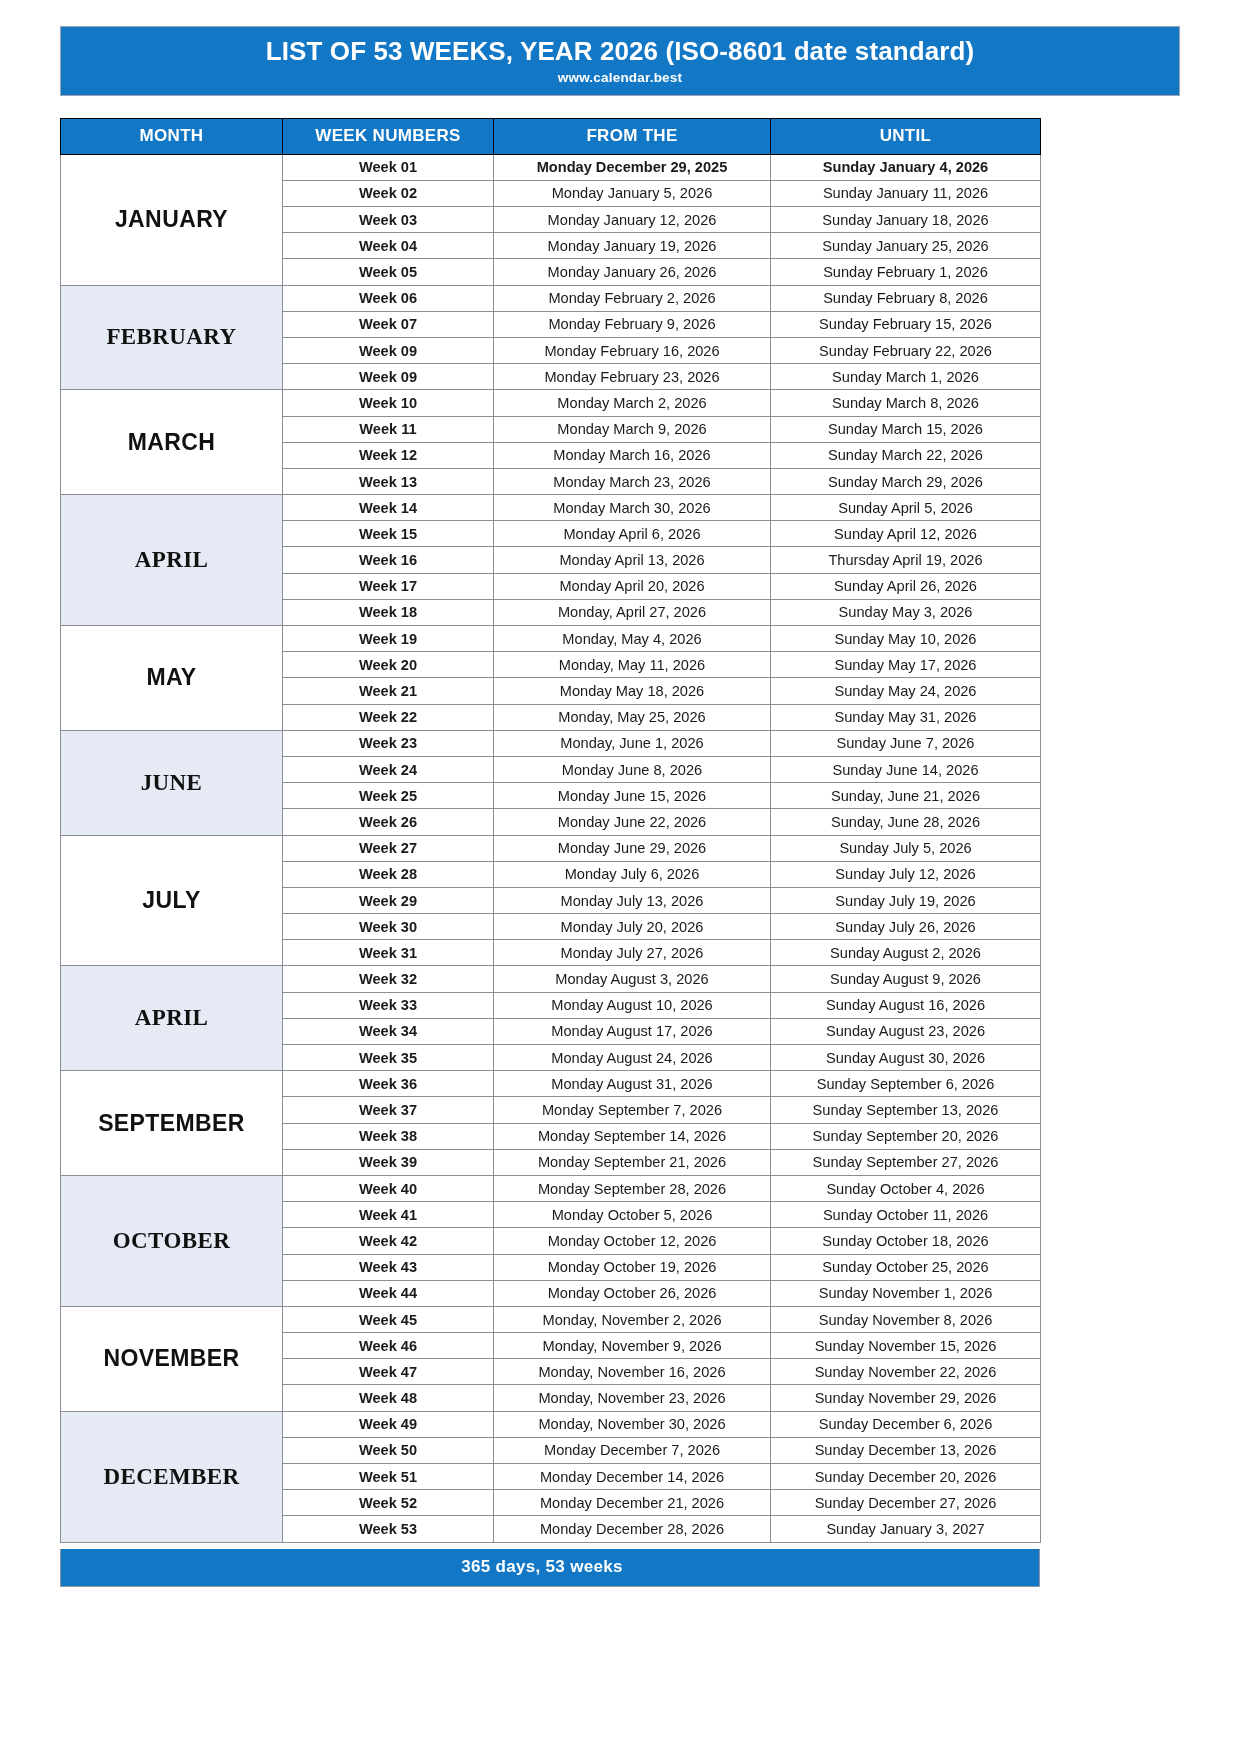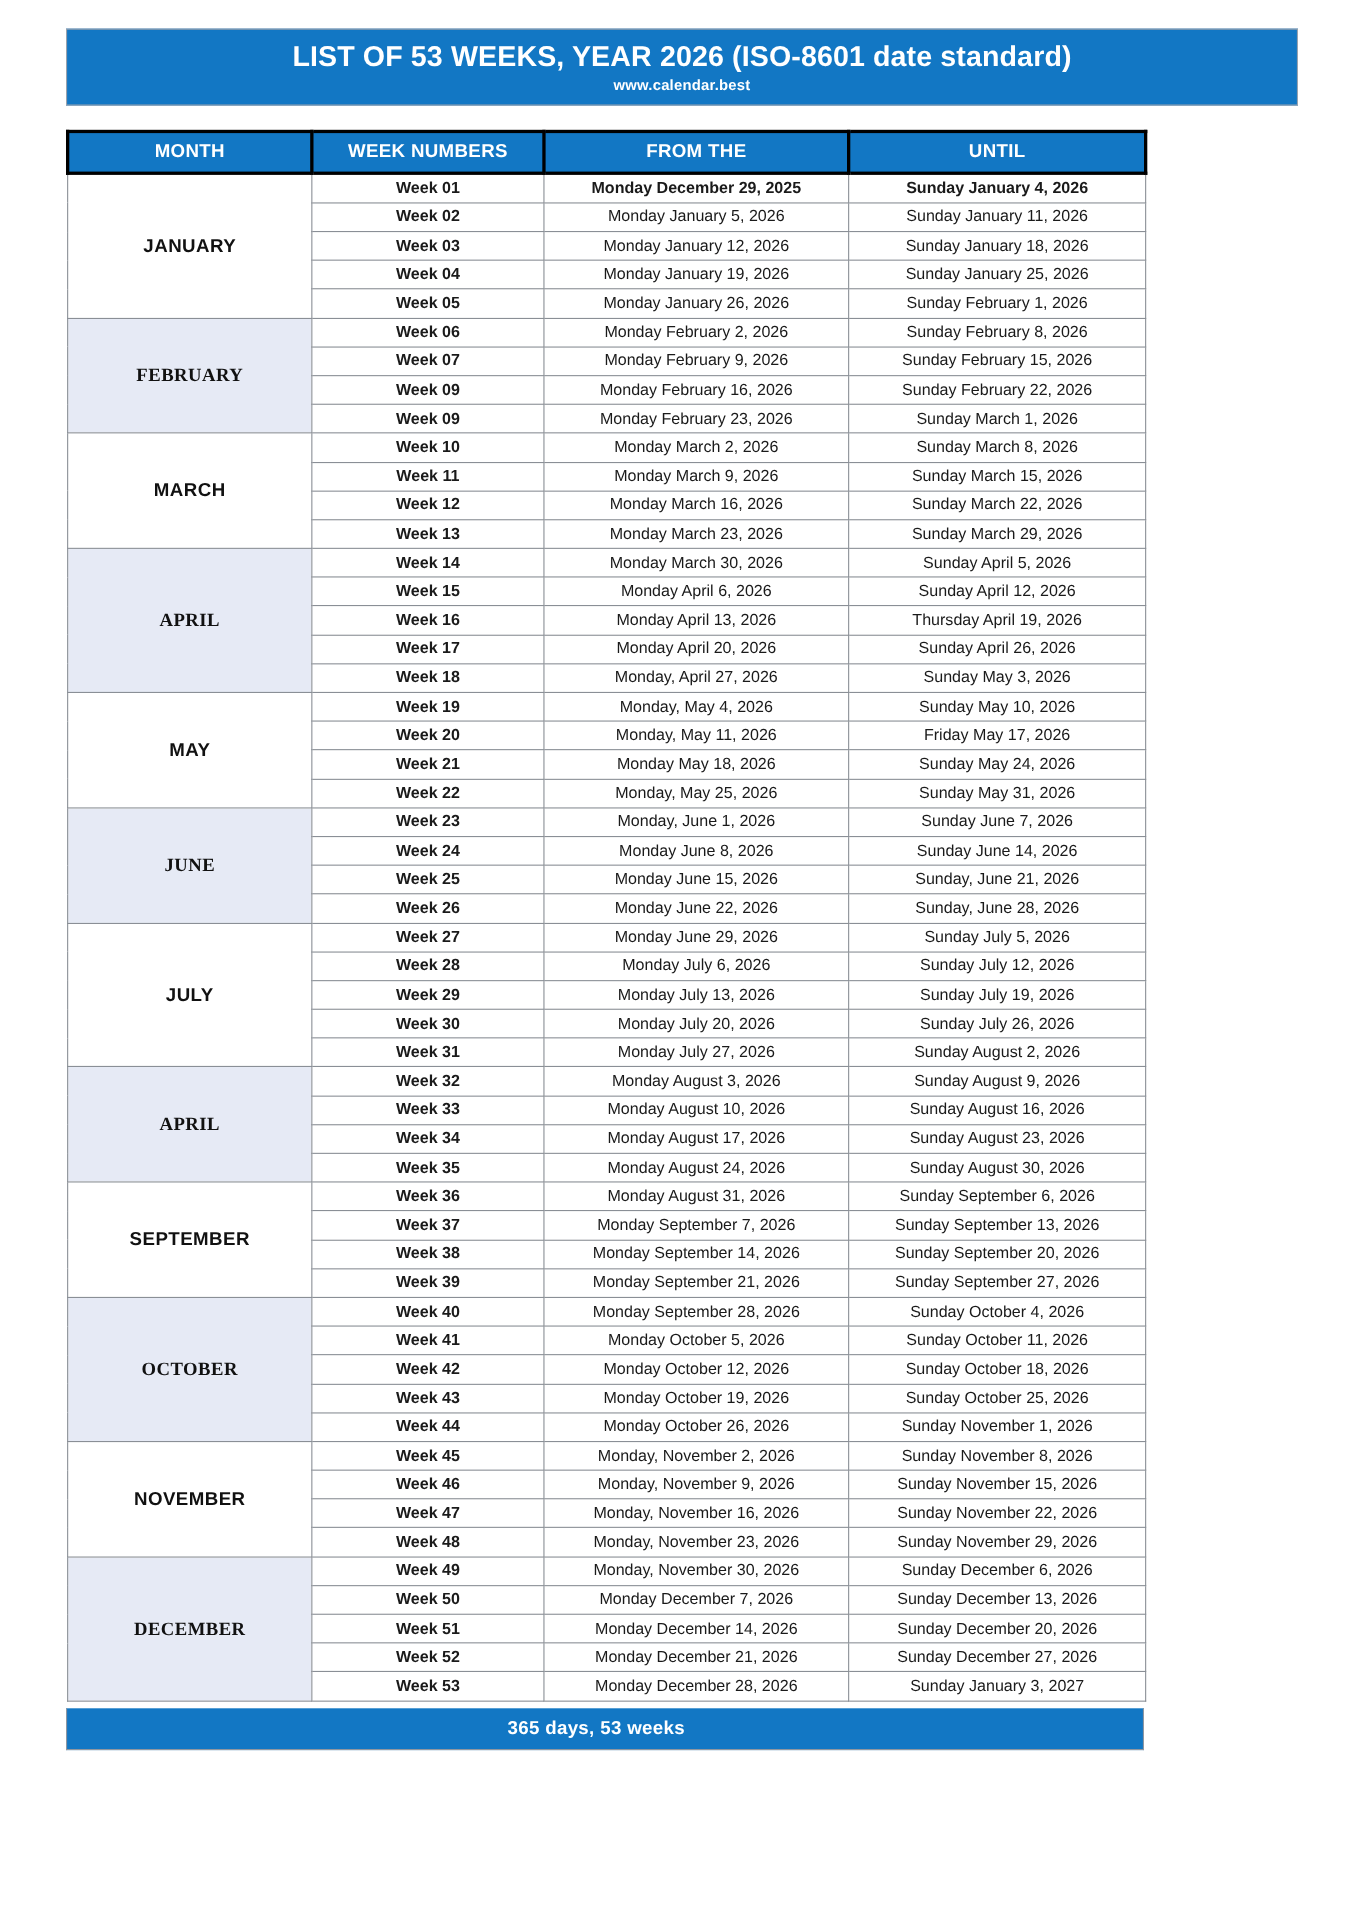--- a/index.html
+++ b/index.html
@@ -58,39 +58,39 @@
   table.weeks col.c-from    { width: 277px; }
   table.weeks col.c-until   { width: 270px; }
 
   thead th {
     background: #1277C4;
     color: #ffffff;
     font-size: 17px;
     font-weight: bold;
     text-align: center;
     padding: 7px 4px 8px 4px;
-    border: 3px solid #000000;
+    border: 1px solid #000000;
     letter-spacing: 0.3px;
   }
 
   tbody td {
     border: 1px solid #8a8f96;
     padding: 0;
     height: 25.2px;
     font-size: 14.6px;
     color: #1a1a1a;
     text-align: center;
     vertical-align: middle;
     background: #ffffff;
     overflow: hidden;
     white-space: nowrap;
   }
 
   td.month-cell {
-    font-size: 17px;
+    font-size: 23px;
     font-weight: bold;
     letter-spacing: 0.4px;
     color: #111111;
   }
   td.month-cell.alt { background: #E6EAF5; font-family: Liberation Serif, serif; }
 
   td.week-cell {
     font-weight: bold;
     font-size: 14.6px;
   }
@@ -239,21 +239,21 @@
         </tr>
         <tr>
           <td class="month-cell" rowspan="4">MAY</td>
           <td class="week-cell">Week 19</td>
           <td class="date-cell">Monday, May 4, 2026</td>
           <td class="date-cell">Sunday May 10, 2026</td>
         </tr>
         <tr>
           <td class="week-cell">Week 20</td>
           <td class="date-cell">Monday, May 11, 2026</td>
-          <td class="date-cell">Friday May 17, 2026</td>
+          <td class="date-cell">Sunday May 17, 2026</td>
         </tr>
         <tr>
           <td class="week-cell">Week 21</td>
           <td class="date-cell">Monday May 18, 2026</td>
           <td class="date-cell">Sunday May 24, 2026</td>
         </tr>
         <tr>
           <td class="week-cell">Week 22</td>
           <td class="date-cell">Monday, May 25, 2026</td>
           <td class="date-cell">Sunday May 31, 2026</td>

